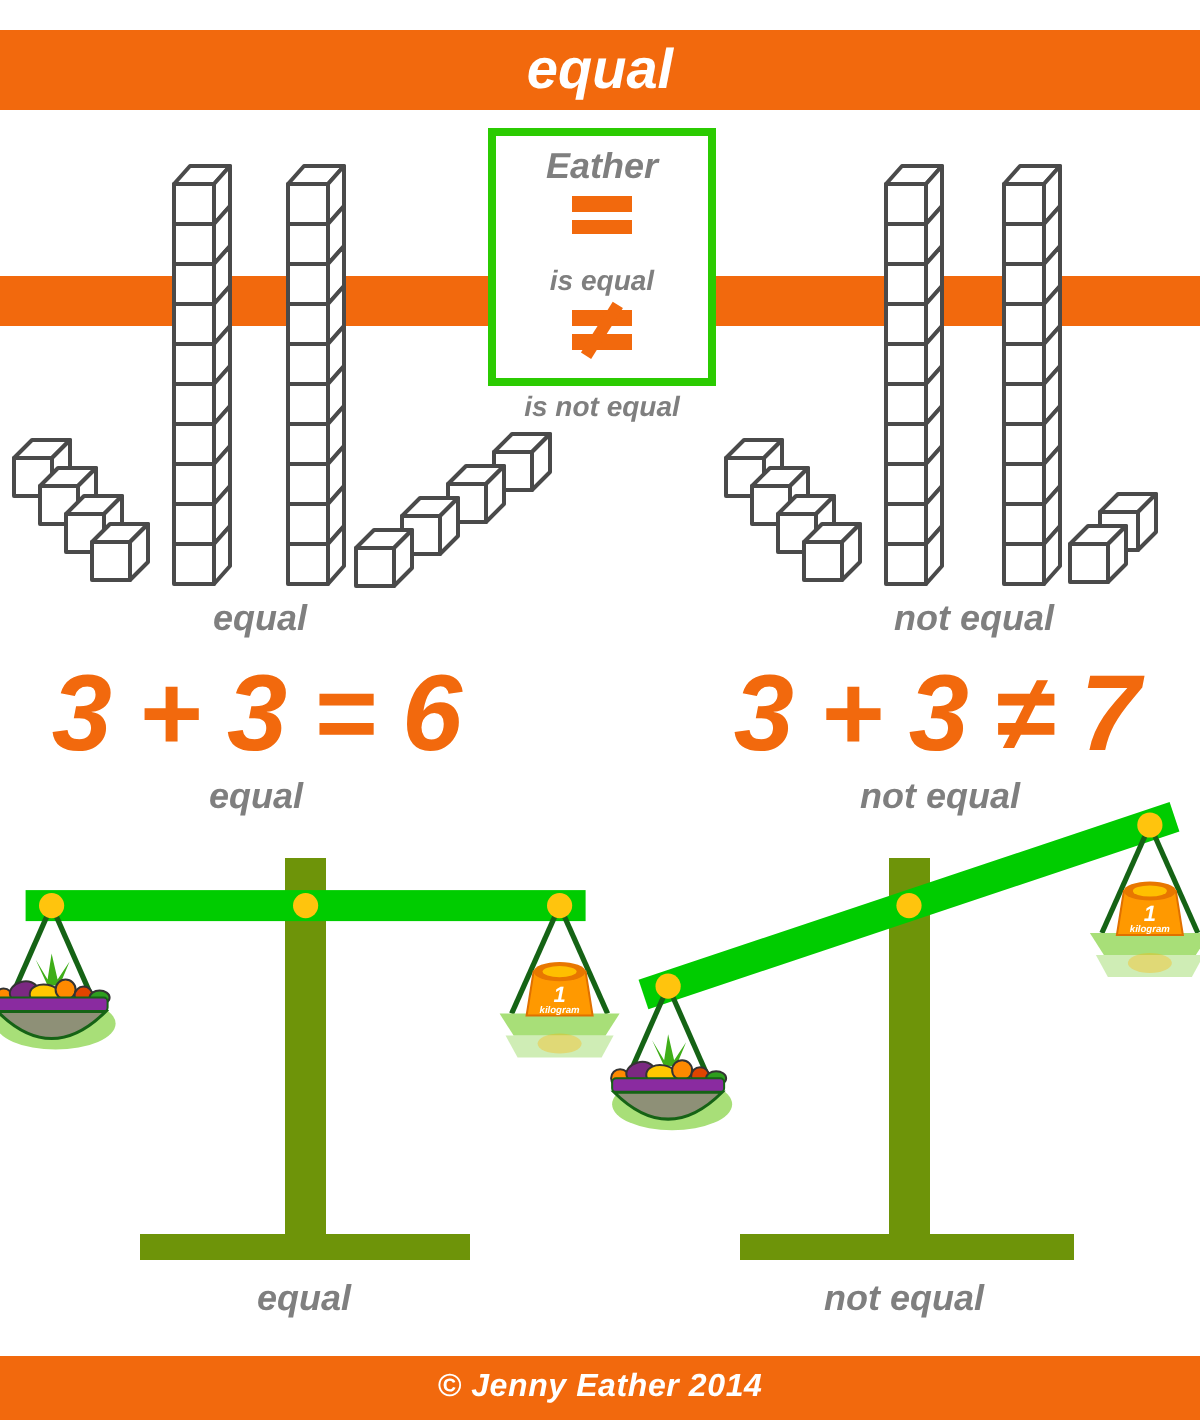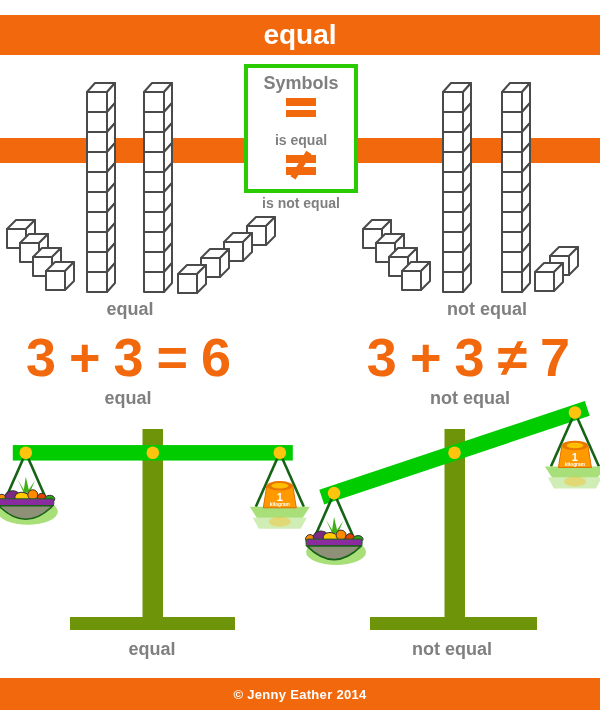--- a/index.html
+++ b/index.html
@@ -1,27 +1,27 @@
 <!DOCTYPE html>
 <html style="--orange: #F2690D; --gray: #7F7F7F; --beam: #00CC00; --olive: #6E9409; --boxborder: #2BCB01;"><head>
 <meta charset="utf-8">
 <style>
   :root{
     --orange:#F2690D; --gray:#7F7F7F; --beam:#00CC00; --olive:#6E9409;
     --boxborder:#2BCB01; --white:#FFFFFF;
   }
   html,body{margin:0;padding:0;background:#fff;}
   #poster{position:relative;width:600px;height:710px;overflow:hidden;background:#fff;
-          font-family:"Liberation Sans",sans-serif;}
+          font-family:"Liberation Sans",sans-serif;font-style:italic;}
   .bar{position:absolute;left:0;width:600px;background:var(--orange);z-index:1;}
   #header-bar{top:15px;height:40px;display:flex;align-items:center;justify-content:center;}
   #header-bar span{color:#fff;font-weight:bold;font-size:28px;}
   #stripe{top:138px;height:25px;}
   #footer-bar{top:678px;height:32px;display:flex;align-items:center;justify-content:center;}
-  #footer-bar span{color:#fff;font-weight:bold;font-size:13px;letter-spacing:.3px;}
+  #footer-bar span{color:#fff;font-weight:bold;font-size:16px;letter-spacing:.3px;}
   #scene{position:absolute;left:0;top:0;z-index:2;}
   .lbl{position:absolute;width:220px;margin-left:-110px;text-align:center;
        font-weight:bold;font-size:18px;color:var(--gray);z-index:4;}
   .equation{position:absolute;width:320px;margin-left:-160px;text-align:center;
        font-weight:bold;font-size:54px;color:var(--orange);z-index:4;line-height:56px;letter-spacing:-1px;}
   #symbols-box{position:absolute;left:244px;top:64px;width:106px;height:121px;
        background:#fff;border:4px solid var(--boxborder);z-index:3;text-align:center;}
   #symbols-title{font-weight:bold;font-size:18px;color:var(--gray);margin-top:5px;}
   .eqbar{width:30px;height:7.5px;background:var(--orange);margin:4px auto 0 auto;}
   .symcap{font-weight:bold;font-size:14px;color:var(--gray);margin-top:15px;}
@@ -285,21 +285,21 @@
         </g>
         <g fill="#FFC40D">
       <circle cx="454.5" cy="452.8" r="6.3"></circle>
       <circle cx="334.0628957888127" cy="493.0976913634467" r="6.3"></circle>
       <circle cx="574.9371042111873" cy="412.5023086365533" r="6.3"></circle>
     </g>
       </g>
     </svg>
 
   <div id="symbols-box">
-    <div id="symbols-title">Symbols</div>
+    <div id="symbols-title">Eather</div>
     <div>
       <div class="eqbar"></div>
       <div class="eqbar"></div>
     </div>
     <div class="symcap">is equal</div>
     <div id="neq-glyph">
       <div class="nb nb1"></div>
       <div class="nb nb2"></div>
       <div class="slash"></div>
     </div>

